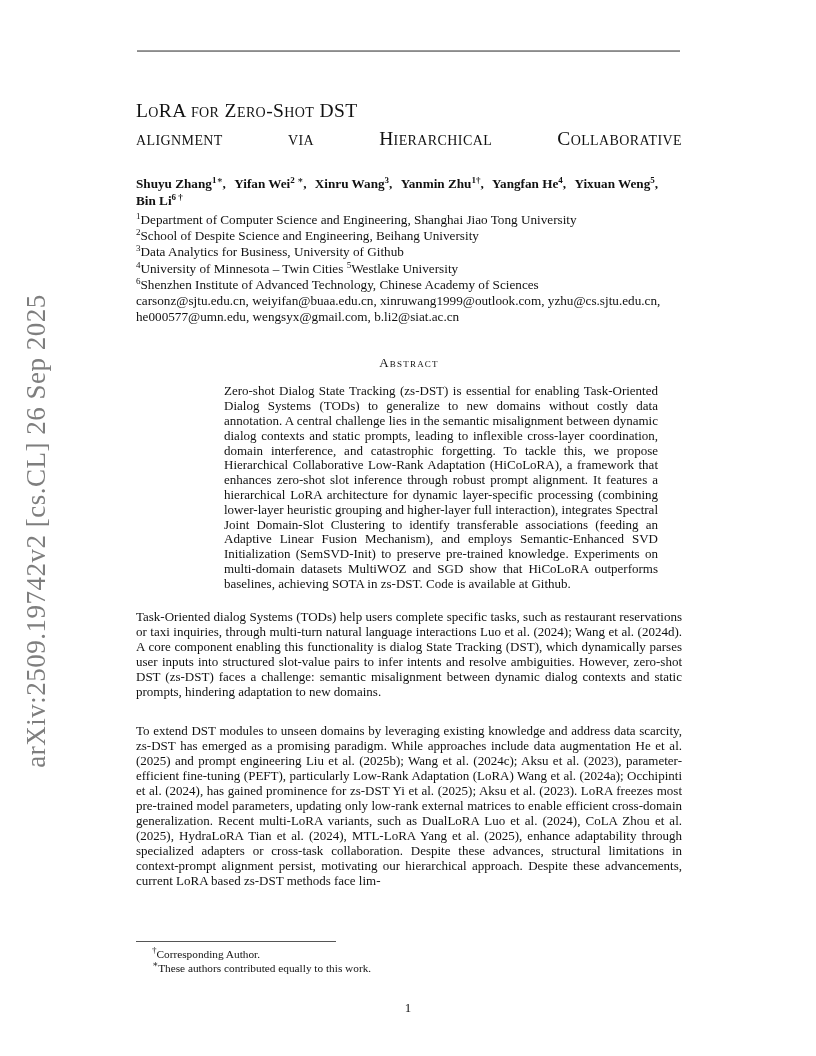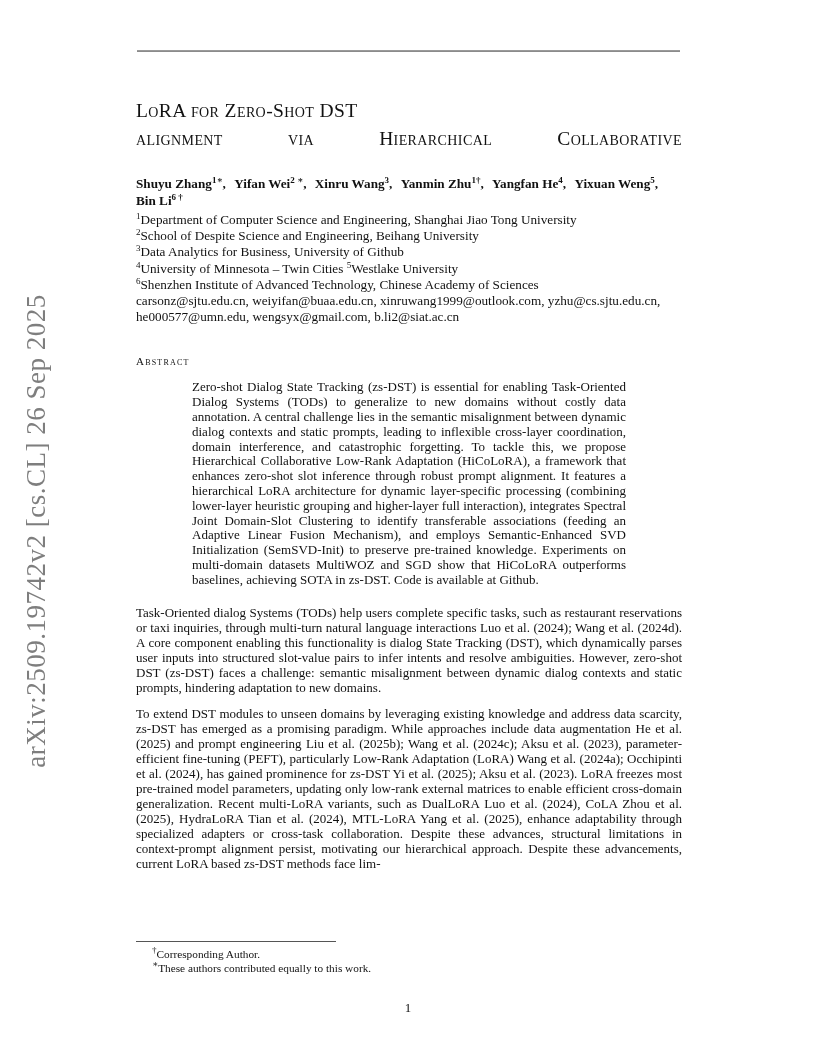--- a/index.html
+++ b/index.html
@@ -56,47 +56,47 @@
   }
   .author { margin-right: 5px; }
   sup { font-size: 9px; line-height: 0; }
   .affil-block { margin-top: 3px; }
   .affil-line, .emails-line {
     font-size: 13.2px;
     line-height: 16.2px;
   }
   .abstract-heading {
     margin-top: 30px;
-    text-align: left;
-    font-size: 11px;
+    text-align: center;
+    font-size: 13px;
     font-variant: small-caps;
     letter-spacing: 1.2px;
   }
   .abstract-body {
     margin-top: 13px;
-    margin-left: 56px;
+    margin-left: 88px;
     width: 434px;
     font-size: 13px;
     line-height: 14.8px;
     text-align: justify;
   }
   .section-heading {
     margin-top: 31px;
     font-size: 14.2px;
     font-variant: small-caps;
     letter-spacing: 0.6px;
   }
   .section-number { display: inline-block; width: 32px; font-variant: normal; }
   .body-par {
     font-size: 13px;
     line-height: 15px;
     text-align: justify;
   }
   .par-1 { margin-top: 17px; }
-  .par-2 { margin-top: 11px; }
+  .par-2 { margin-top: 24px; }
   .footnote-block {
     position: absolute;
     left: 136px;
     top: 941px;
     width: 546px;
   }
   .footnote-rule {
     width: 200px;
     height: 1px;
     background: #555555;

